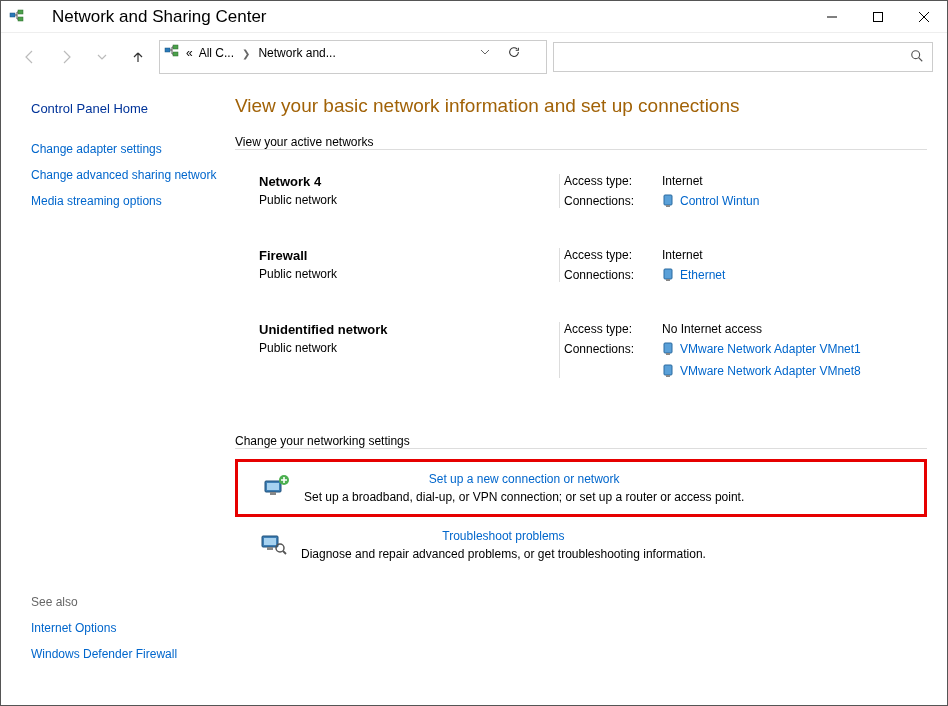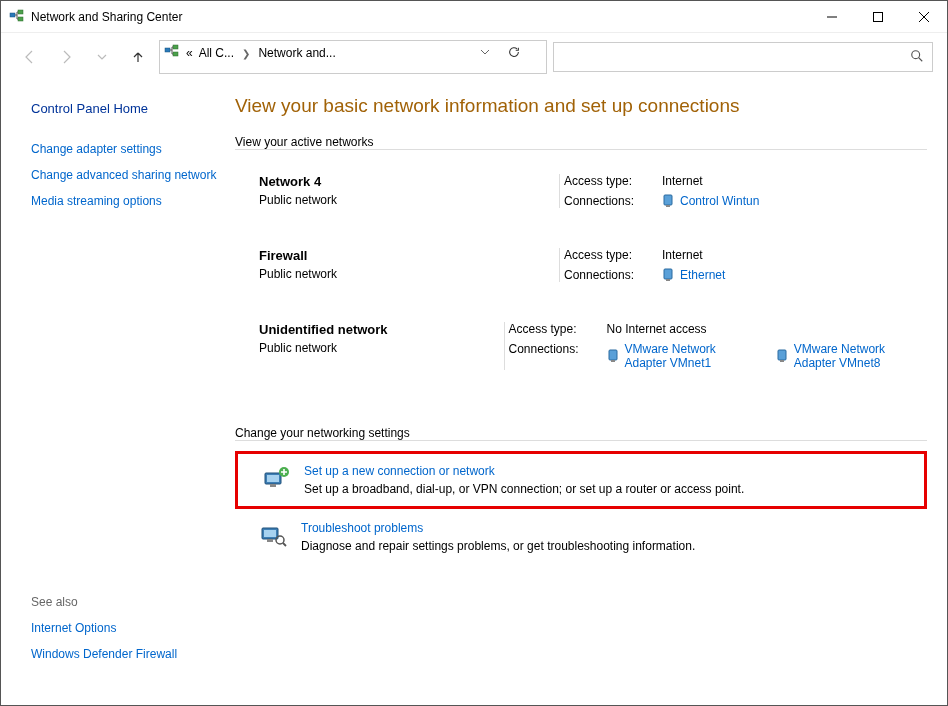--- a/index.html
+++ b/index.html
@@ -22,21 +22,21 @@
   .titlebar {
     height: 32px;
     display: flex;
     align-items: center;
     padding: 0 0 0 8px;
     border-bottom: 1px solid #eee;
   }
   .titlebar .app-icon {
     width: 16px; height: 16px; margin-right: 6px;
   }
-  .titlebar .title { font-size: 12px; }
+  .titlebar .title { font-size: 17px; margin-left: 21px; }
   .titlebar .spacer { flex: 1; }
   .win-btns { display: flex; }
   .win-btn {
     width: 46px; height: 30px;
     display: flex; align-items: center; justify-content: center;
     font-size: 12px;
   }
 
   
   .navbar {
@@ -125,30 +125,30 @@
     display:grid;
     grid-template-columns: 90px auto;
     row-gap: 6px;
     column-gap: 8px;
     align-content:start;
     font-size:12px;
   }
   .net-right .lbl { color:#000; }
   .net-right .val-link { color:#0066cc; cursor:pointer; }
   .conn-cell { display:flex; align-items:center; gap:6px; }
-  .conn-stack { display:flex; flex-direction:row; gap:18px;align-items:center; }
+  .conn-stack { display:flex; flex-direction:column; gap:8px;align-items:center; }
   .net-icon { width:12px; height:14px; flex-shrink:0; }
 
   .settings-item {
     display:flex; gap:14px;
     padding: 8px 10px 8px 24px;
     align-items:flex-start;
   }
   .settings-item .ic { width:28px; height:24px; flex-shrink:0; margin-top:2px; }
-  .settings-item .tt { color:#0066cc; font-size:12px; margin-bottom:4px; cursor:pointer; }
+  .settings-item .tt { color:#0066cc; font-size:12px; margin-bottom:4px; cursor:pointer;text-align:center; }
   .settings-item .desc { font-size:12px; }
 
   .highlight-box {
     border: 3px solid #e60000;
     padding: 2px 0;
     margin-bottom: 4px;
   }
 </style>
 </head>
 <body>
@@ -366,19 +366,19 @@
           <svg viewBox="0 0 28 24" width="28" height="24">
             <rect x="3" y="5" width="16" height="11" rx="1" fill="#3e7fb5" stroke="#1f507a"></rect>
             <rect x="5" y="7" width="12" height="7" fill="#a7d2f0"></rect>
             <rect x="8" y="16" width="6" height="3" fill="#888"></rect>
             <circle cx="21" cy="17" r="4" fill="none" stroke="#555" stroke-width="1.5"></circle>
             <path d="M24 20 L27 23" stroke="#555" stroke-width="1.8"></path>
           </svg>
         </span>
         <div>
           <div class="tt">Troubleshoot problems</div>
-          <div class="desc">Diagnose and repair settings problems, or get troubleshooting information.</div>
+          <div class="desc">Diagnose and repair advanced problems, or get troubleshooting information.</div>
         </div>
       </div>
 
     </div>
   </div>
 </div>
 
 </body></html>

